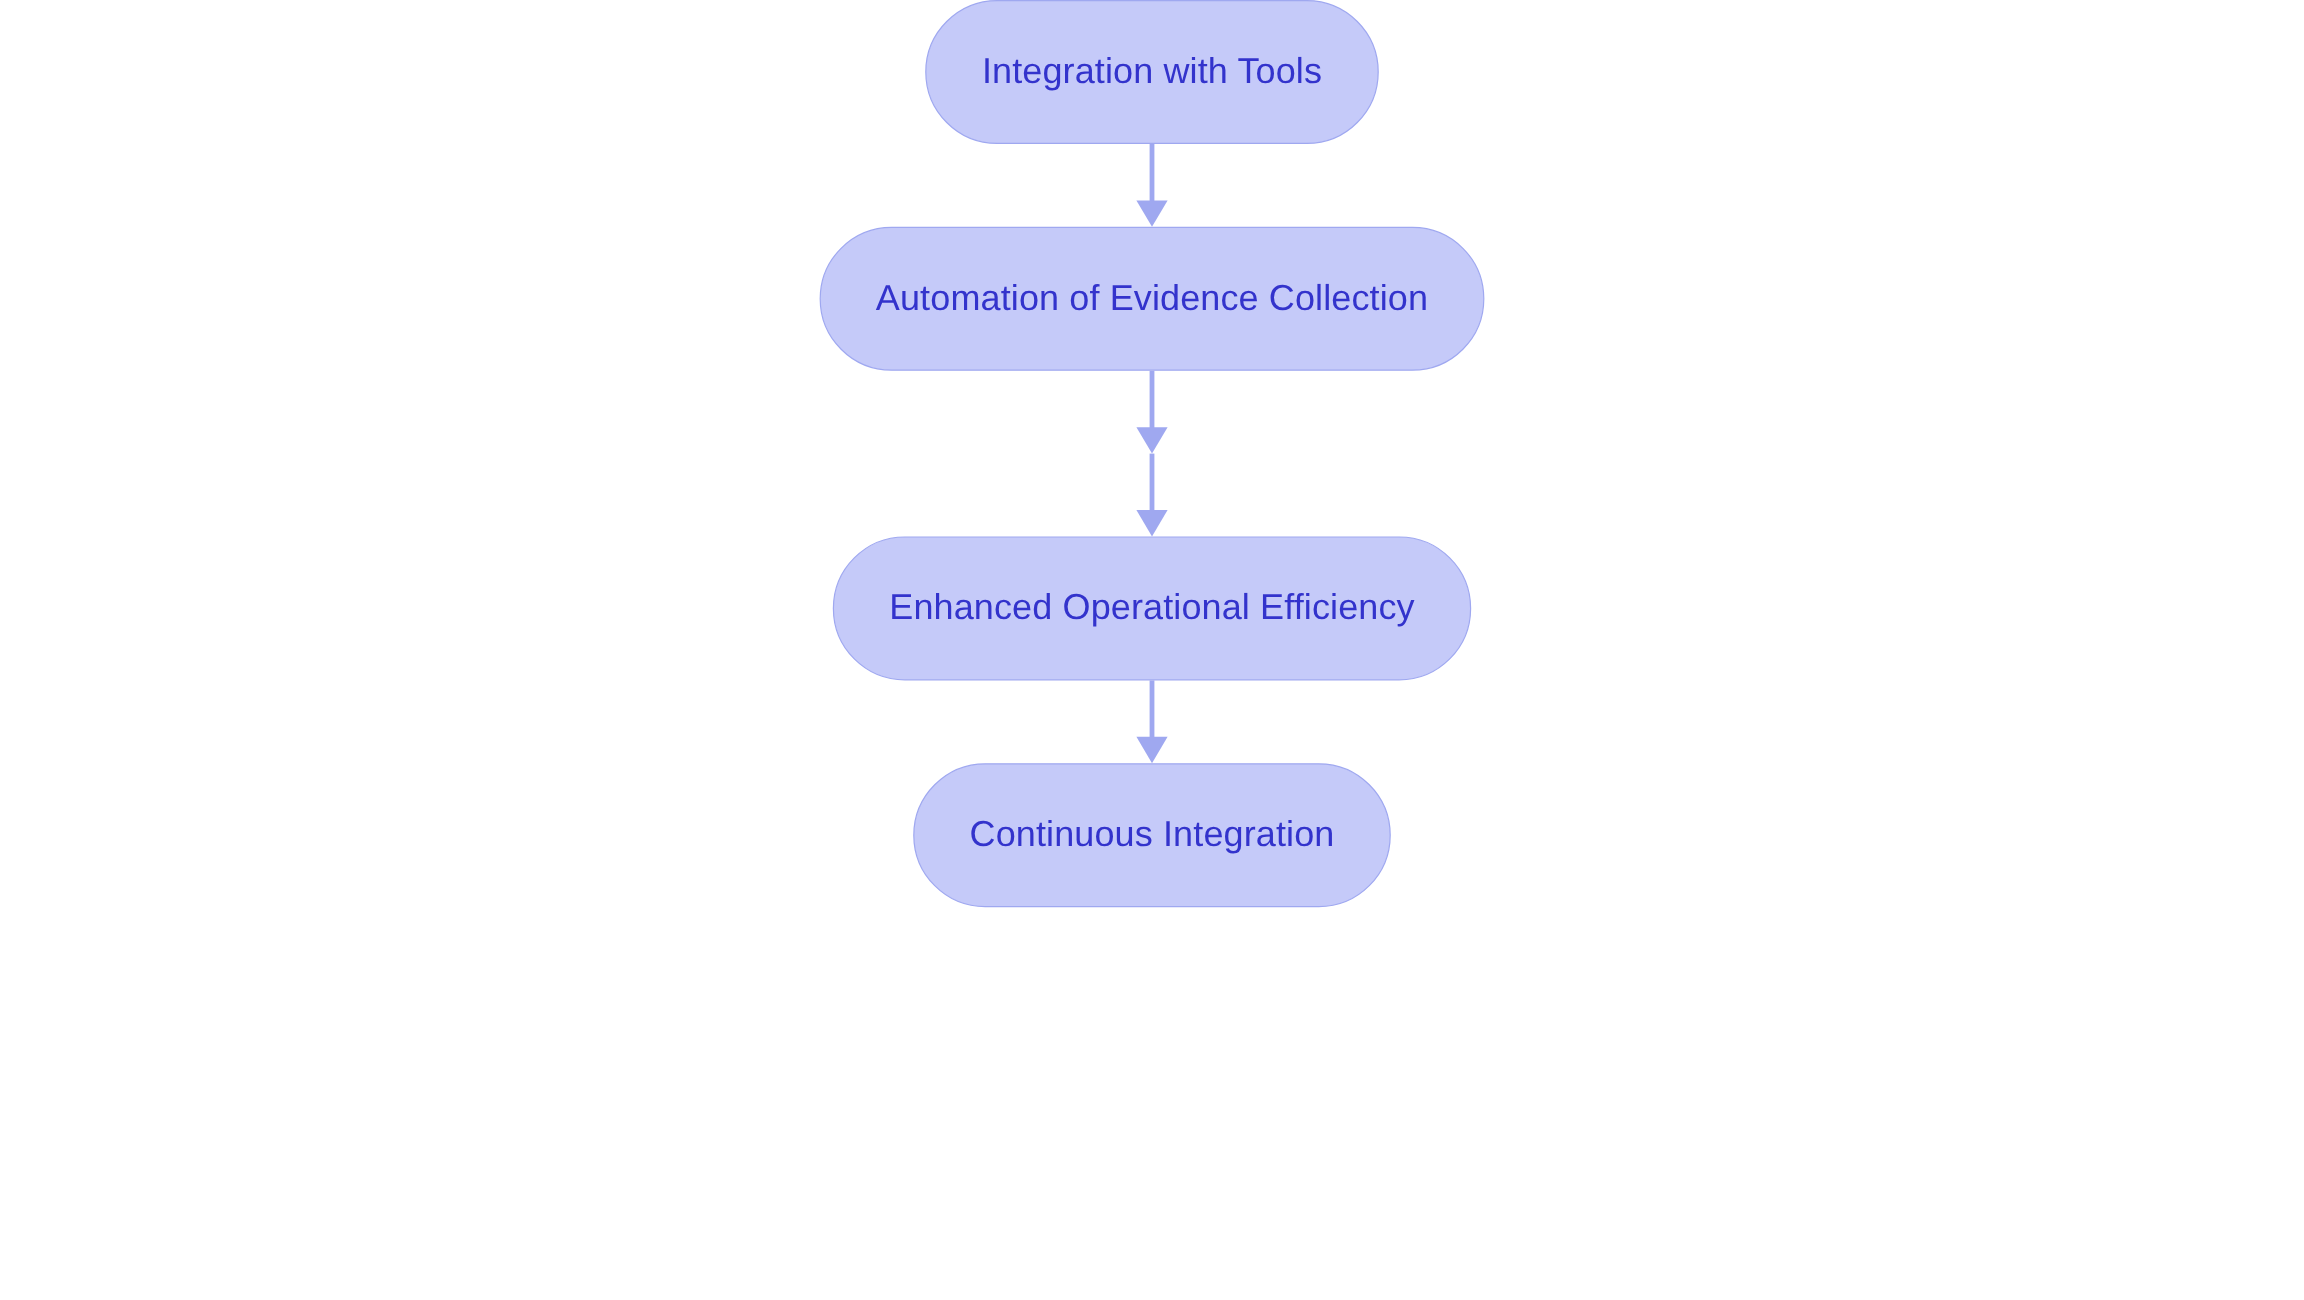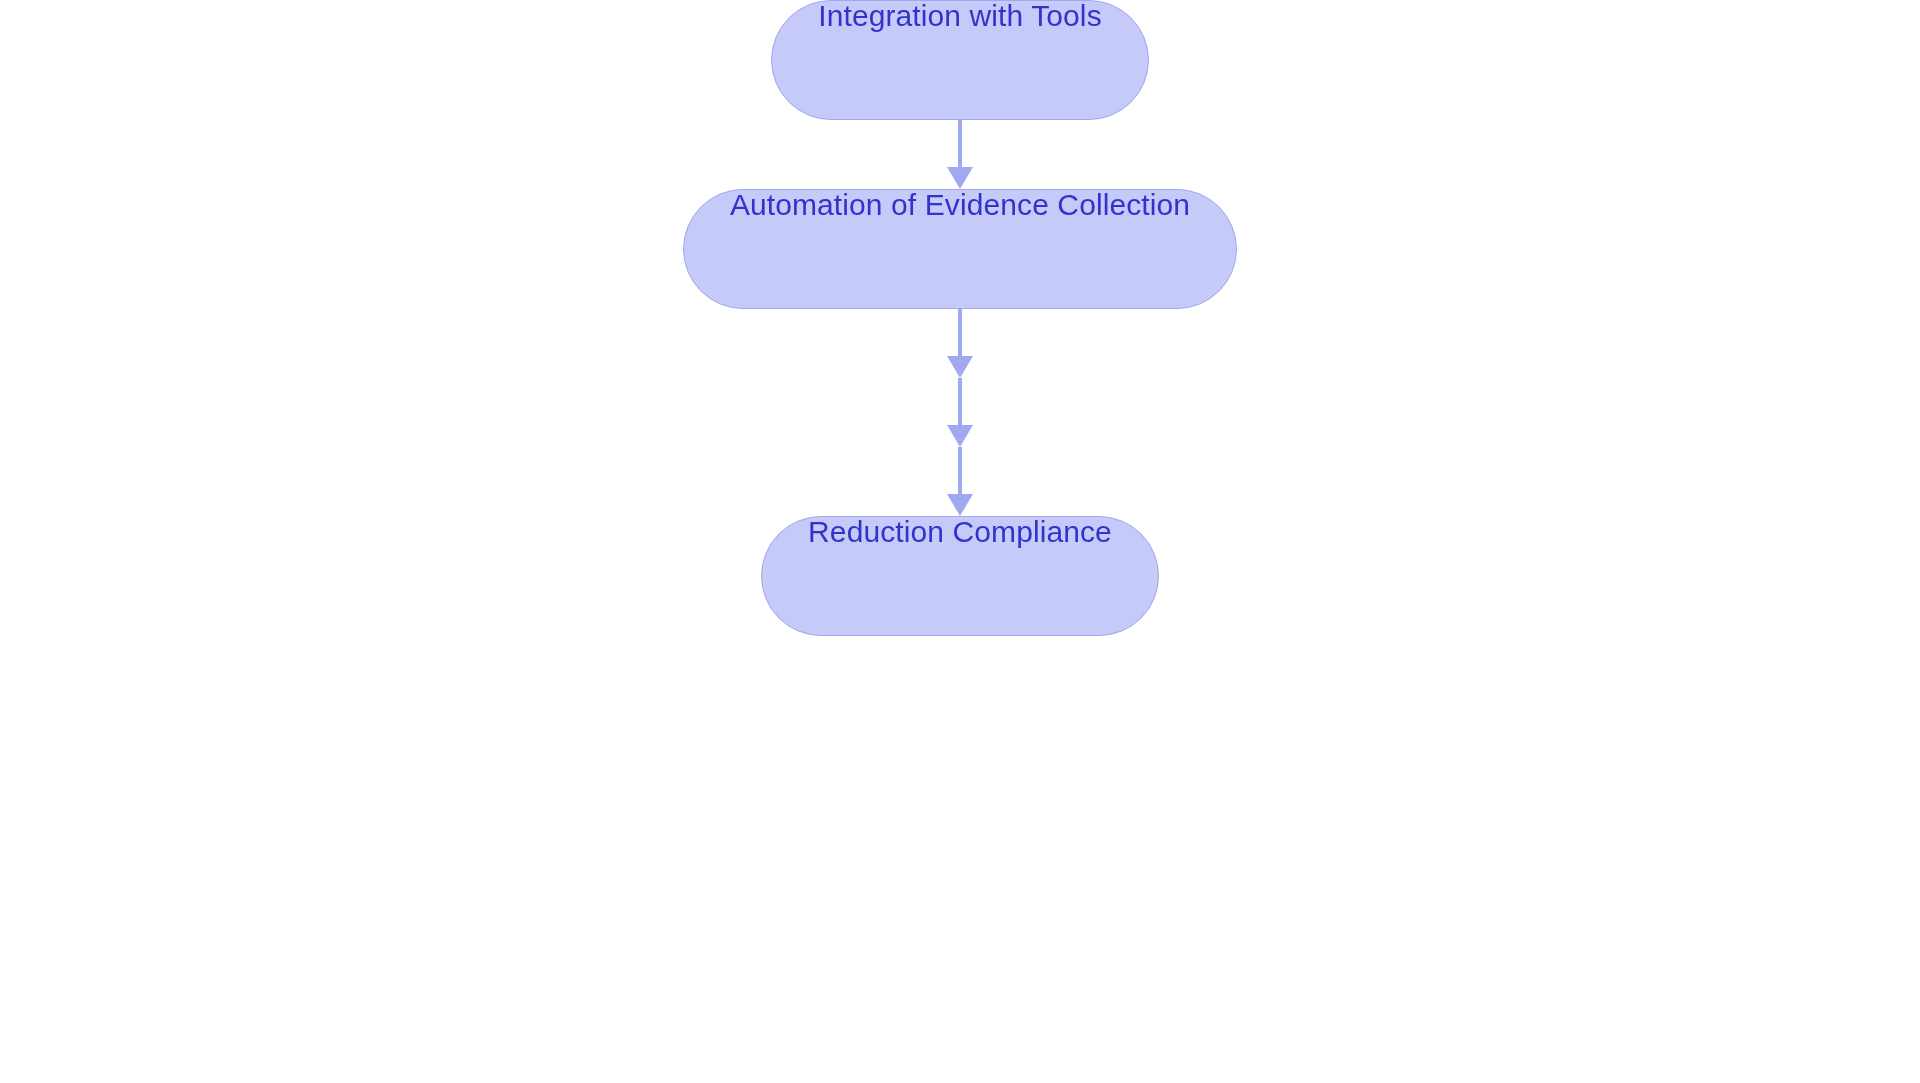--- a/index.html
+++ b/index.html
@@ -34,20 +34,21 @@
     justify-content: flex-start;
   }
 
   .node {
     box-sizing: border-box;
     height: 120px;
     border: 1.6px solid #9fa8f0;
     background: #c5caf9;
     border-radius: 60px;
     display: flex;
+    align-items: center;
     justify-content: center;
     padding: 0 46px;
     white-space: nowrap;
   }
 
   .node-label {
     color: #3333cc;
     font-size: 30px;
     font-weight: 400;
     line-height: 1;
@@ -101,24 +102,27 @@
       <span class="stem"></span>
       <span class="head"></span>
     </div>
 
 
     <div class="connector">
       <span class="stem"></span>
       <span class="head"></span>
     </div>
 
+    <div class="node">
+      <span class="node-label">Enhanced Operational Efficiency</span>
+    </div>
 
     <div class="connector">
       <span class="stem"></span>
       <span class="head"></span>
     </div>
 
     <div class="node">
-      <span class="node-label">Reduction Compliance</span>
+      <span class="node-label">Continuous Integration</span>
     </div>
 
   </div>
 </div>
 
 </body></html>

